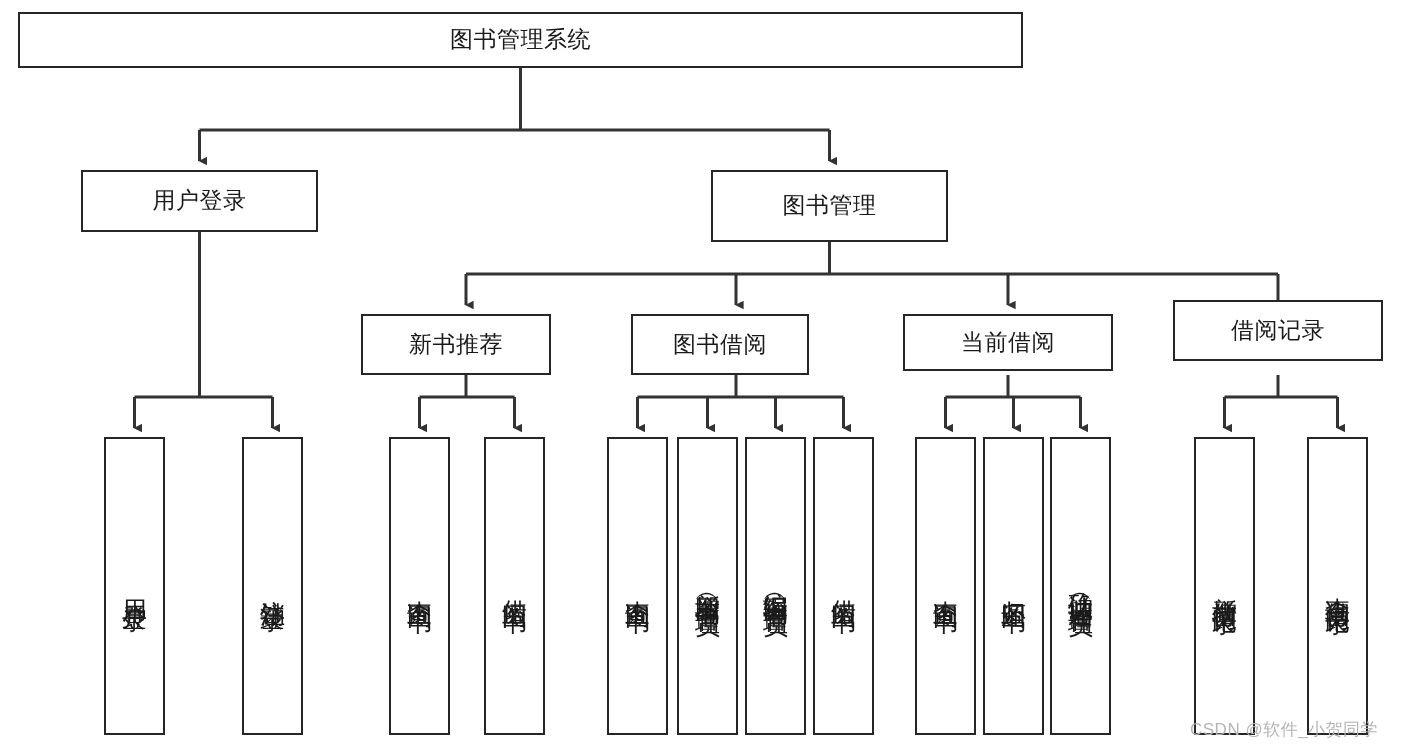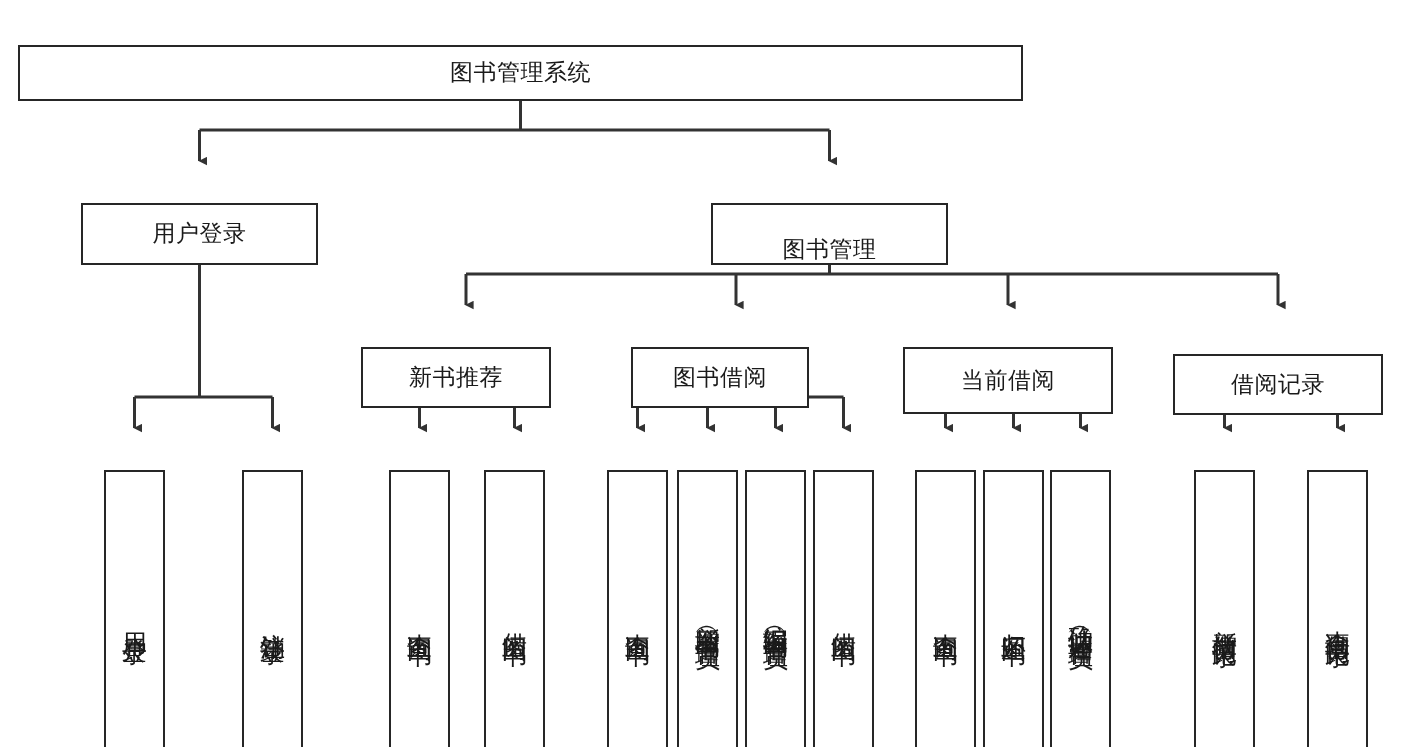--- a/index.html
+++ b/index.html
@@ -28,21 +28,20 @@
   }
   .node {
     position: absolute;
     box-sizing: border-box;
     border: 2px solid #262626;
     background: #ffffff;
     display: flex;
     align-items: center;
     justify-content: center;
     color: #1a1a1a;
-    margin-top: 33px;
   }
   .node .label {
     display: block;
     text-align: center;
     line-height: 1.18;
     white-space: pre;
   }
   .node.horizontal .label {
     font-size: 23px;
     letter-spacing: 0.5px;
@@ -114,33 +113,33 @@
       </g>
   </svg>
 
   <div id="node-layer">
       <div class="node horizontal" style="left: 18px; top: 12px; width: 1005px; height: 56px;">
         <span class="label">图书管理系统</span>
       </div>
       <div class="node horizontal" style="left: 81px; top: 170px; width: 237px; height: 62px;">
         <span class="label">用户登录</span>
       </div>
-      <div class="node horizontal" style="left: 711px; top: 170px; width: 237px; height: 62px; align-items: flex-end;">
+      <div class="node horizontal" style="left: 711px; top: 170px; width: 237px; height: 72px;">
         <span class="label">图书管理</span>
       </div>
       <div class="node horizontal" style="left: 361px; top: 314px; width: 190px; height: 61px;">
         <span class="label">新书推荐</span>
       </div>
       <div class="node horizontal" style="left: 631px; top: 314px; width: 178px; height: 61px;">
         <span class="label">图书借阅</span>
       </div>
-      <div class="node horizontal" style="left: 903px; top: 314px; width: 210px; height: 67px;">
+      <div class="node horizontal" style="left: 903px; top: 314px; width: 210px; height: 57px;">
         <span class="label">当前借阅</span>
       </div>
-      <div class="node horizontal" style="left: 1173px; top: 321px; width: 210px; height: 61px;">
+      <div class="node horizontal" style="left: 1173px; top: 300px; width: 210px; height: 61px;">
         <span class="label">借阅记录</span>
       </div>
       <div class="node vertical" style="left: 104px; top: 437px; width: 61px; height: 298px;">
         <span class="label">用户登录</span>
       </div>
       <div class="node vertical" style="left: 242px; top: 437px; width: 61px; height: 298px;">
         <span class="label">注销登录</span>
       </div>
       <div class="node vertical" style="left: 389px; top: 437px; width: 61px; height: 298px;">
         <span class="label">查询图书</span>
@@ -170,14 +169,15 @@
         <span class="label">确认归还（管理员）</span>
       </div>
       <div class="node vertical" style="left: 1194px; top: 437px; width: 61px; height: 298px;">
         <span class="label">新增借阅记录</span>
       </div>
       <div class="node vertical" style="left: 1307px; top: 437px; width: 61px; height: 298px;">
         <span class="label">查询借阅记录</span>
       </div>
     </div>
 
+  <div class="watermark" style="left: 1190px; top: 718px;">CSDN @软件_小贺同学</div>
 
 </div>
 
 </body></html>

